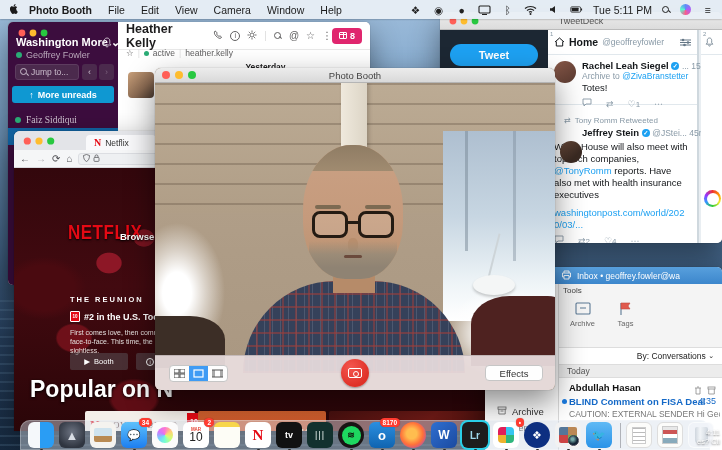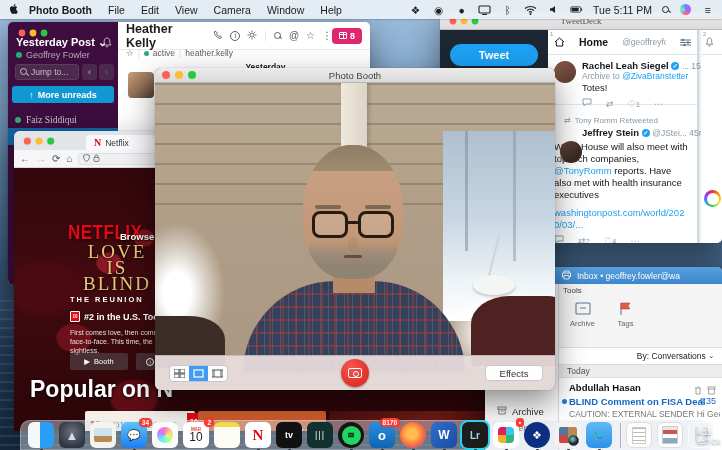--- a/index.html
+++ b/index.html
@@ -112,32 +112,32 @@
   .thumb2 { width:128px; border-radius:2px; position:relative; overflow:hidden;
     background:linear-gradient(180deg,#d2622e 0%,#c8502a 40%,#8d2f1e 100%); }
   .thumb2:before { content:""; position:absolute; left:12px; bottom:0; width:26px; height:30px; border-radius:8px 8px 0 0; background:#3a1410; }
   .thumb2:after { content:""; position:absolute; left:48px; bottom:0; width:30px; height:36px; border-radius:9px 9px 0 0; background:#2c100c; }
   .thumb2 .t { position:absolute; right:8px; top:16px; color:#f7e9c8; font-size:8px; font-weight:bold; letter-spacing:1px; }
   .thumb3 { flex:1; border-radius:2px; background:linear-gradient(135deg,#48100f,#6e1a16 50%,#300a08); position:relative; }
 
   
   #tweetdeck { left:440px; top:12px; width:282px; height:231px; background:#e9eef2; overflow:hidden; }
   .td-bar { position:absolute; left:0; top:0; right:0; height:18px; background:linear-gradient(#ececec,#dcdcdc);
-    border-bottom:1px solid #bbb; display:flex; align-items:center; padding:0 7px; border-radius:5px 5px 0 0;font-family:Liberation Serif, serif; }
+    border-bottom:1px solid #bbb; display:flex; align-items:center; padding:0 7px; border-radius:5px 5px 0 0; }
   .td-bar .ttl { position:absolute; left:0; right:0; text-align:center; font-size:9px; color:#555; }
   .td-side { position:absolute; left:0; top:18px; width:108px; bottom:0; background:#1c2733; }
   .td-tweetbtn { position:absolute; left:10px; top:14px; width:88px; height:22px; background:#1da1f2; border-radius:11px;
     color:#fff; font-weight:bold; font-size:11px; display:flex; align-items:center; justify-content:center; }
   .td-searchpill { position:absolute; left:10px; top:44px; width:88px; height:16px; background:#0d141b; border-radius:8px; }
   .td-col { position:absolute; top:18px; bottom:0; background:#fff; }
   #td-col1 { left:108px; width:151px; border-right:2px solid #cfd8de; }
   #td-col2 { left:261px; width:21px; }
   .td-colnum { position:absolute; left:2px; top:1px; font-size:6px; color:#8899a6; }
   .td-colhead { position:absolute; left:0; right:0; top:0; height:25px; border-bottom:1px solid #e1e8ed;
-    display:flex; align-items:center; gap:14px; padding:0 6px; }
+    display:flex; align-items:center; gap:4px; padding:0 6px; }
   .td-colhead b { font-size:10.5px; color:#14171a; }
   .td-colhead .acct { font-size:8.5px; color:#8899a6; white-space:nowrap; overflow:hidden; }
   .tweet { position:absolute; left:0; right:0; padding:5px 6px 4px 6px; font-size:9px; color:#14171a; }
   .tw-ava { position:absolute; left:6px; top:6px; width:22px; height:22px; border-radius:50%; }
   .tw-main { margin-left:28px; }
   .tw-name { font-weight:bold; font-size:9.5px; white-space:nowrap; }
   .vbadge { display:inline-block; width:8px; height:8px; background:#1da1f2; border-radius:50%; color:#fff; font-size:6px;
     text-align:center; line-height:8px; vertical-align:1px; }
   .tw-time { color:#8899a6; font-weight:normal; font-size:8.5px; }
   .tw-gray { color:#8899a6; } .tw-blue { color:#1da1f2; }
@@ -227,40 +227,40 @@
   
   #dock { position:absolute; left:20px; bottom:0; width:690px; height:30px; background:rgba(215,224,236,.45);
     border-radius:10px 10px 0 0; box-shadow:inset 0 0 0 1px rgba(255,255,255,.25); z-index:80; }
   .dk { position:absolute; top:2px; width:26px; height:26px; border-radius:6px; }
   .dk .glyph { position:absolute; inset:0; display:flex; align-items:center; justify-content:center; }
   .dk.run:after { content:""; position:absolute; left:50%; bottom:-3px; margin-left:-1px; width:2.5px; height:2.5px;
     border-radius:50%; background:#2c2c2c; }
   .nbadge { position:absolute; right:-5px; top:-4px; background:#ff3b30; color:#fff; border-radius:8px; font-size:6.5px;
     font-weight:bold; padding:1px 3px; min-width:8px; text-align:center; box-shadow:0 0 1px rgba(0,0,0,.4); z-index:2; }
   .dock-divider { position:absolute; top:3px; width:1px; height:25px; background:rgba(60,60,70,.35); }
-  .notif-frag { position:absolute; right:2px; bottom:4px; color:#fff; font-size:7.5px; text-align:left; line-height:9px;
+  .notif-frag { position:absolute; right:2px; bottom:4px; color:#fff; font-size:7.5px; text-align:right; line-height:9px;
     text-shadow:0 1px 2px rgba(0,0,0,.6); z-index:85; }
 
   .mag { width:8px; height:8px; position:relative; display:inline-block; }
   .mag:before { content:""; position:absolute; left:0; top:0; width:5px; height:5px; border:1.2px solid currentColor; border-radius:50%; }
   .mag:after { content:""; position:absolute; left:5.5px; top:5.5px; width:3px; height:1.2px; background:currentColor; transform:rotate(45deg); }
 </style>
 </head>
 <body>
 
 <div id="screen">
 
   <div id="slack" class="win">
     <div id="slack-side">
       <div class="tl">
           <i class="r"></i>
           <i class="y"></i>
           <i class="g"></i>
         </div>
-      <div class="sl-ws"><span>Yesterday Post</span> ⌄</div>
+      <div class="sl-ws"><span>Washington More</span> ⌄</div>
       <span class="abs" style="right:6px; top:15px; color:#cfc3d0; font-size:10px;">
         <svg width="10" height="11" viewBox="0 0 10 11">
             <path d="M5 1 C3 1 2.2 2.5 2.2 4 L2.2 6.5 L1 8 L9 8 L7.8 6.5 L7.8 4 C7.8 2.5 7 1 5 1 Z M4 9 a1 1 0 0 0 2 0" fill="none" stroke="#cfc3d0" stroke-width=".9"></path>
           </svg></span>
       <div class="sl-user">
           <span class="dot on"></span>
           <span>Geoffrey Fowler</span>
         </div>
       <div class="sl-jump">
           <span class="mag"></span>
@@ -370,25 +370,20 @@
         <span><svg width="7" height="8" viewBox="0 0 7 8">
               <rect x="1" y="3.4" width="5" height="4" rx=".8" fill="none" stroke="#5a5a60" stroke-width=".8"></rect>
               <path d="M2 3.4 V2.4 a1.5 1.5 0 0 1 3 0 V3.4" fill="none" stroke="#5a5a60" stroke-width=".8"></path>
             </svg></span>
       </div>
     </div>
     <div class="nf-body">
       <div class="nf-hero"></div>
       <div class="nf-logo">NETFLIX</div>
       <div class="nf-browse">Browse</div>
-      <div class="nf-title">
-        <div>LOVE</div>
-          <div>IS</div>
-          <div>BLIND</div>
-      </div>
       <div class="nf-sub">THE REUNION</div>
       <div class="nf-rank">
         <span class="top10">10</span>
         <span>#2 in the U.S. Today</span>
       </div>
       <div class="nf-desc">
         <div>First comes love, then commitment ... then m</div>
           <div>face-to-face. This time, the search for a soul</div>
           <div>sightless.</div>
       </div>

